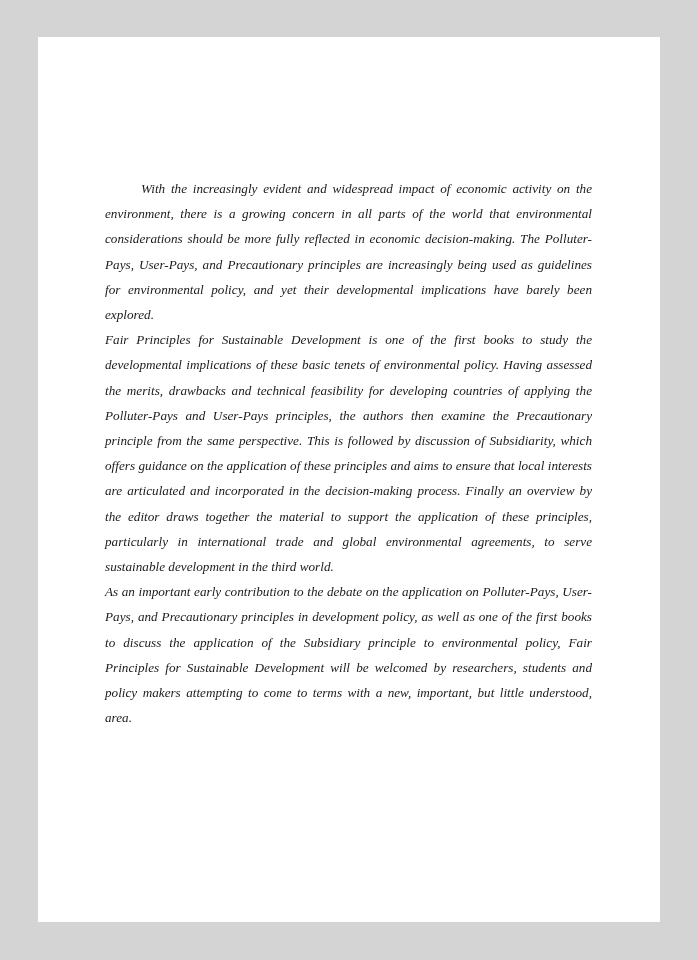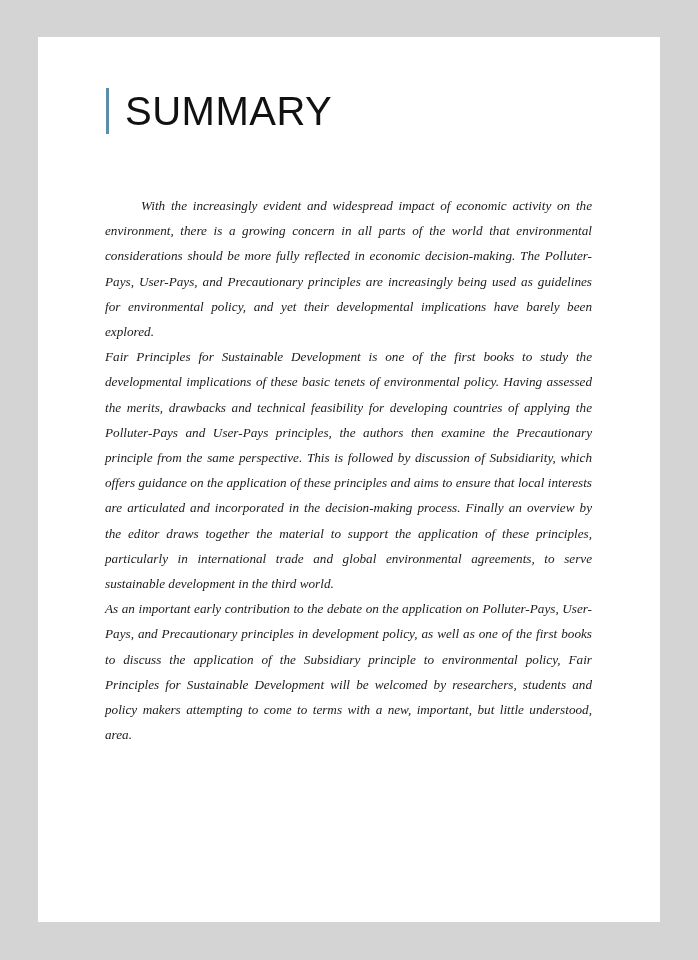--- a/index.html
+++ b/index.html
@@ -49,21 +49,21 @@
     font-weight: 300;
     letter-spacing: 0.5px;
     color: #111111;
     line-height: 50px;
     padding-left: 16px;
     white-space: nowrap;
   }
   .body-block {
     position: absolute;
     left: 67px;
-    top: 156px;
+    top: 139px;
     width: 487px;
   }
   .para {
     font-family: "Liberation Serif", "DejaVu Serif", serif;
     font-style: italic;
     font-size: 13.2px;
     line-height: 25.2px;
     color: #1a1a1a;
     text-align: justify;
     text-justify: inter-word;
@@ -74,24 +74,20 @@
   .para.indented {
     text-indent: 36px;
   }
 </style>
 </head>
 <body>
 
 <div class="viewport">
   <div class="page">
 
-    <div class="title-block">
-      <div class="title-accent"></div>
-      <div class="page-title">SUMMARY</div>
-    </div>
 
     <div class="body-block">
       <p class="para indented">With the increasingly evident and widespread impact of economic activity on the environment, there is a growing concern in all parts of the world that environmental considerations should be more fully reflected in economic decision-making. The Polluter-Pays, User-Pays, and Precautionary principles are increasingly being used as guidelines for environmental policy, and yet their developmental implications have barely been explored.</p>
       <p class="para">Fair Principles for Sustainable Development is one of the first books to study the developmental implications of these basic tenets of environmental policy. Having assessed the merits, drawbacks and technical feasibility for developing countries of applying the Polluter-Pays and User-Pays principles, the authors then examine the Precautionary principle from the same perspective. This is followed by discussion of Subsidiarity, which offers guidance on the application of these principles and aims to ensure that local interests are articulated and incorporated in the decision-making process. Finally an overview by the editor draws together the material to support the application of these principles, particularly in international trade and global environmental agreements, to serve sustainable development in the third world.</p>
       <p class="para">As an important early contribution to the debate on the application on Polluter-Pays, User-Pays, and Precautionary principles in development policy, as well as one of the first books to discuss the application of the Subsidiary principle to environmental policy, Fair Principles for Sustainable Development will be welcomed by researchers, students and policy makers attempting to come to terms with a new, important, but little understood, area.</p>
     </div>
 
   </div>
 </div>
 

